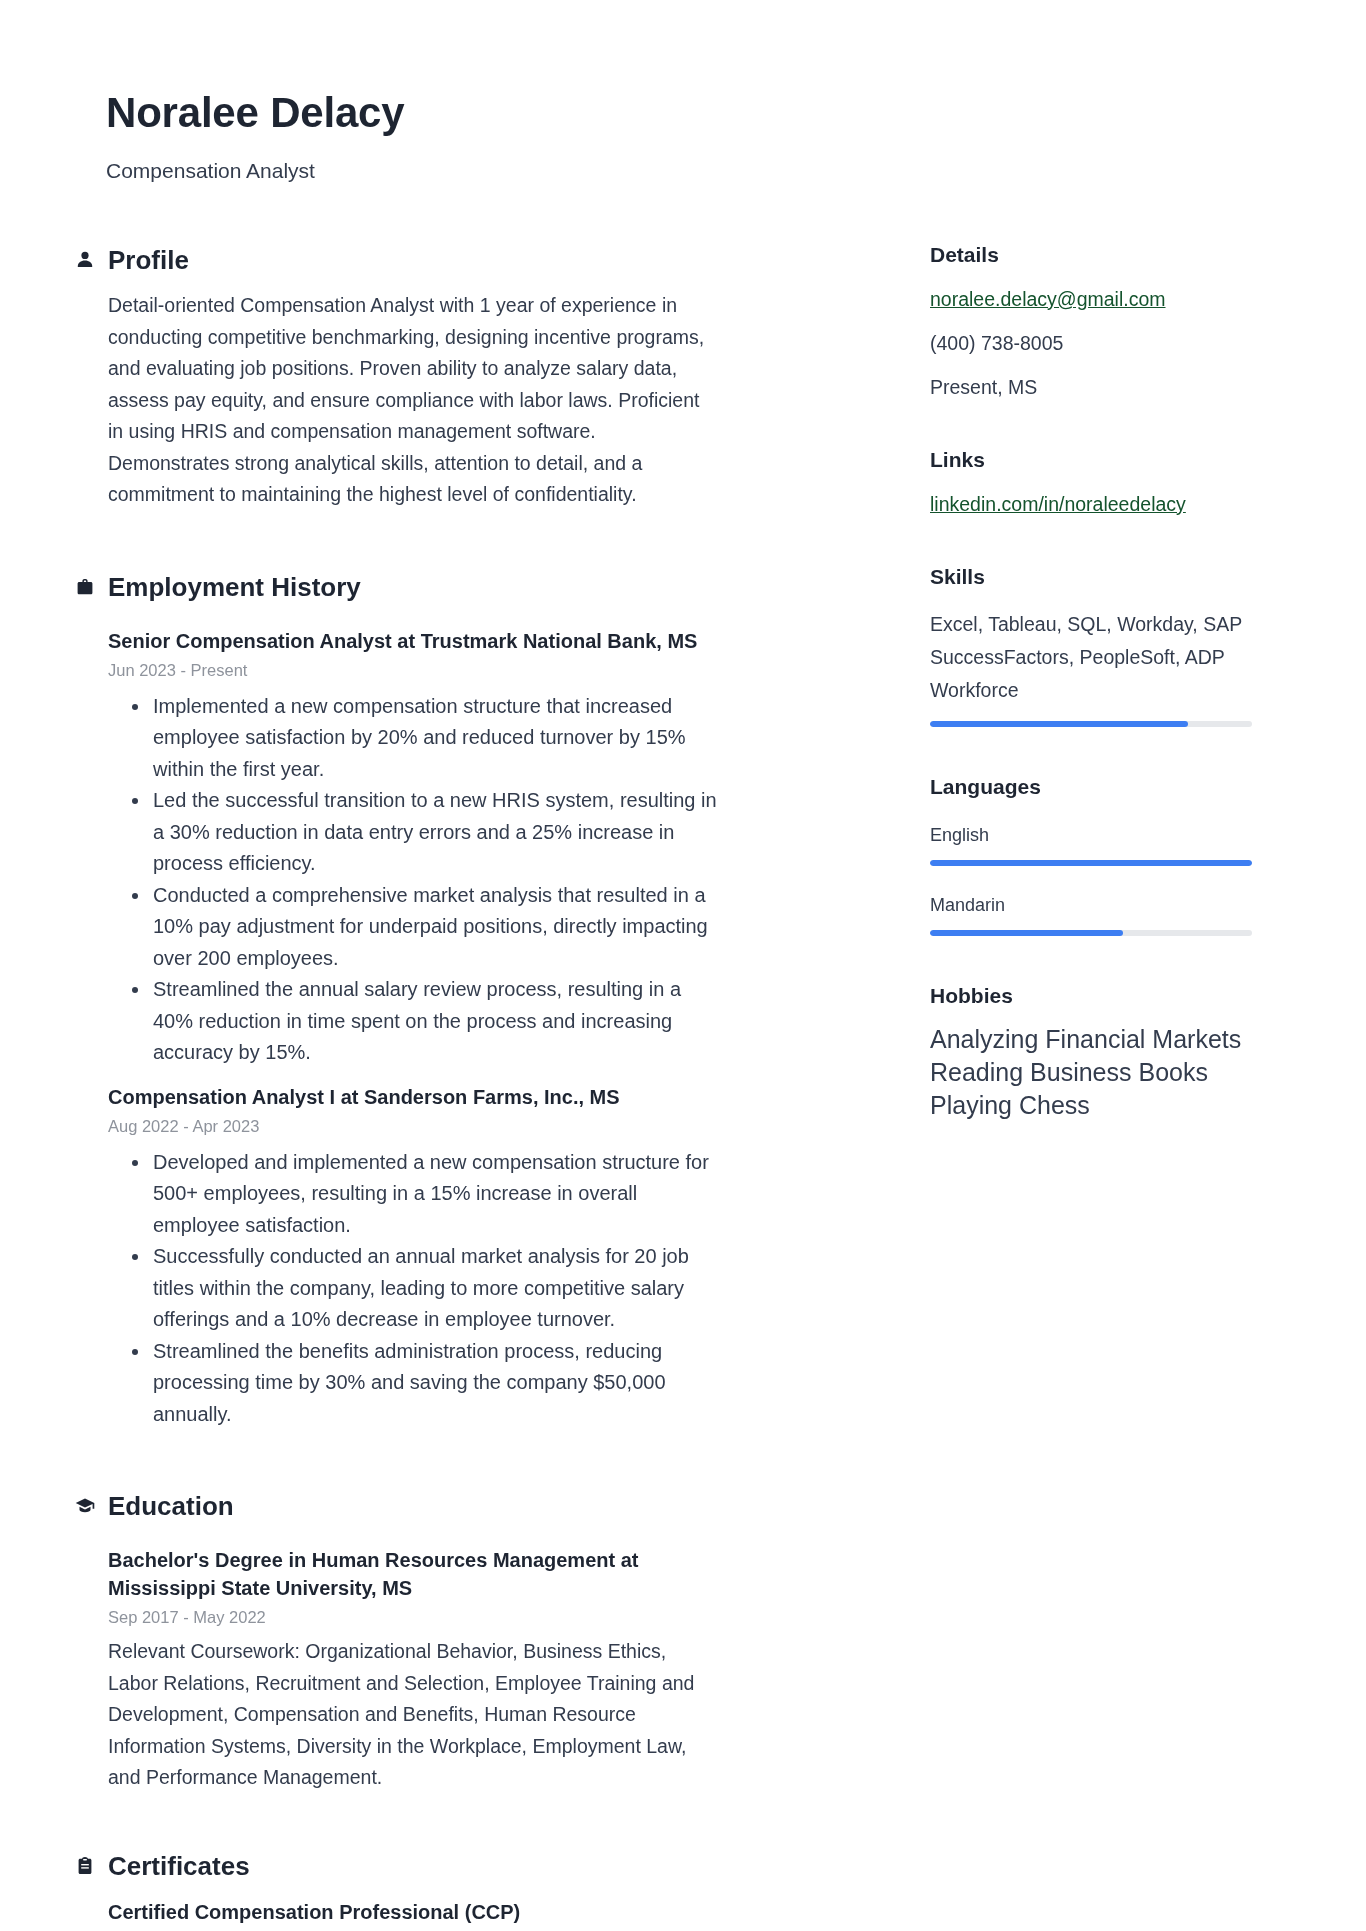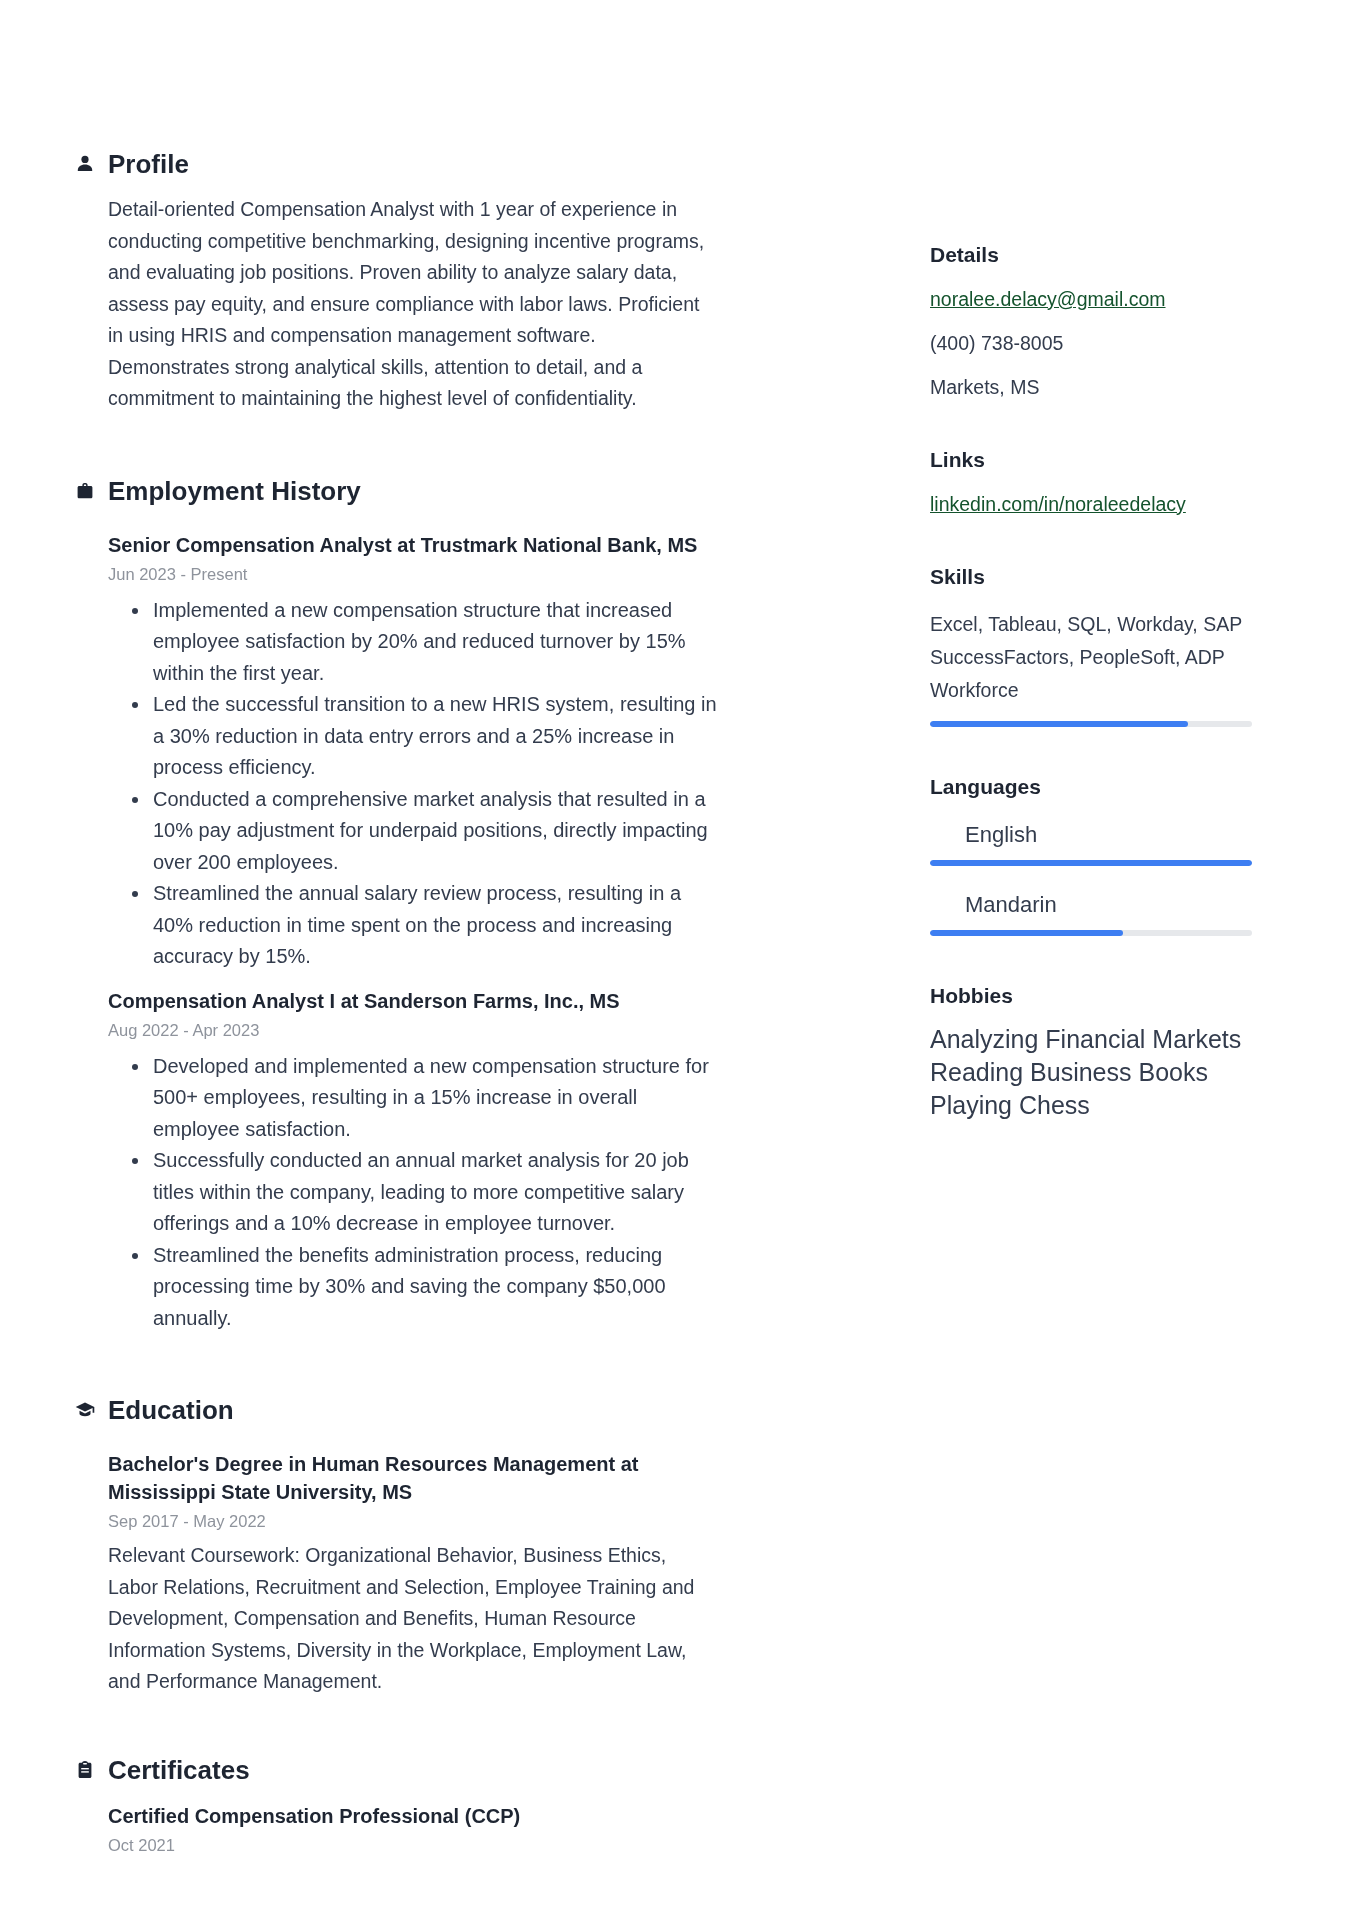--- a/index.html
+++ b/index.html
@@ -140,32 +140,36 @@
   }
   .bar-fill {
     height: 100%;
     border-radius: 3px;
     background: #3d7ef2;
     width: 0;
   }
   .lang { margin-top: 22px; }
   .lang .bar { margin-top: 12px; }
   .lang + .lang { margin-top: 26px; }
-  .lang-name { font-size: 22px; line-height: 26px; color: #333c4d; margin-left: 35px; }
+  .lang-name { font-size: 18px; line-height: 26px; color: #333c4d; }
 
   .hobby { font-size: 25px; line-height: 33px; color: #333c4d; }
   .hobby-list { margin-top: 14px; }
 </style>
 </head>
 <body>
 
 <div class="page">
 
   <div class="main-col">
 
+    <header>
+      <h1 class="name">Noralee Delacy</h1>
+      <div class="subtitle">Compensation Analyst</div>
+    </header>
 
     <section class="section">
       <div class="section-header">
         <span class="section-icon">
           <svg viewBox="0 0 20 20" fill="currentColor" aria-hidden="true">
             <circle cx="10" cy="5.4" r="3.6"></circle>
             <path d="M10 10.4c-4.1 0-7.2 2.3-7.2 5.6v1h14.4v-1c0-3.3-3.1-5.6-7.2-5.6z"></path>
           </svg>
         </span>
         <h2 class="section-title">Profile</h2>
@@ -254,21 +258,21 @@
     </section>
 
   </div>
 
   <aside class="sidebar">
 
     <div class="side-block">
       <h3 class="side-title">Details</h3>
       <div class="side-row"><a class="link">noralee.delacy@gmail.com</a></div>
       <div class="side-row">(400) 738-8005</div>
-      <div class="side-row">Markets, MS</div>
+      <div class="side-row">Present, MS</div>
     </div>
 
     <div class="side-block">
       <h3 class="side-title">Links</h3>
       <div class="side-row"><a class="link">linkedin.com/in/noraleedelacy</a></div>
     </div>
 
     <div class="side-block">
       <h3 class="side-title">Skills</h3>
       <div class="side-text">Excel, Tableau, SQL, Workday, SAP SuccessFactors, PeopleSoft, ADP Workforce</div>

